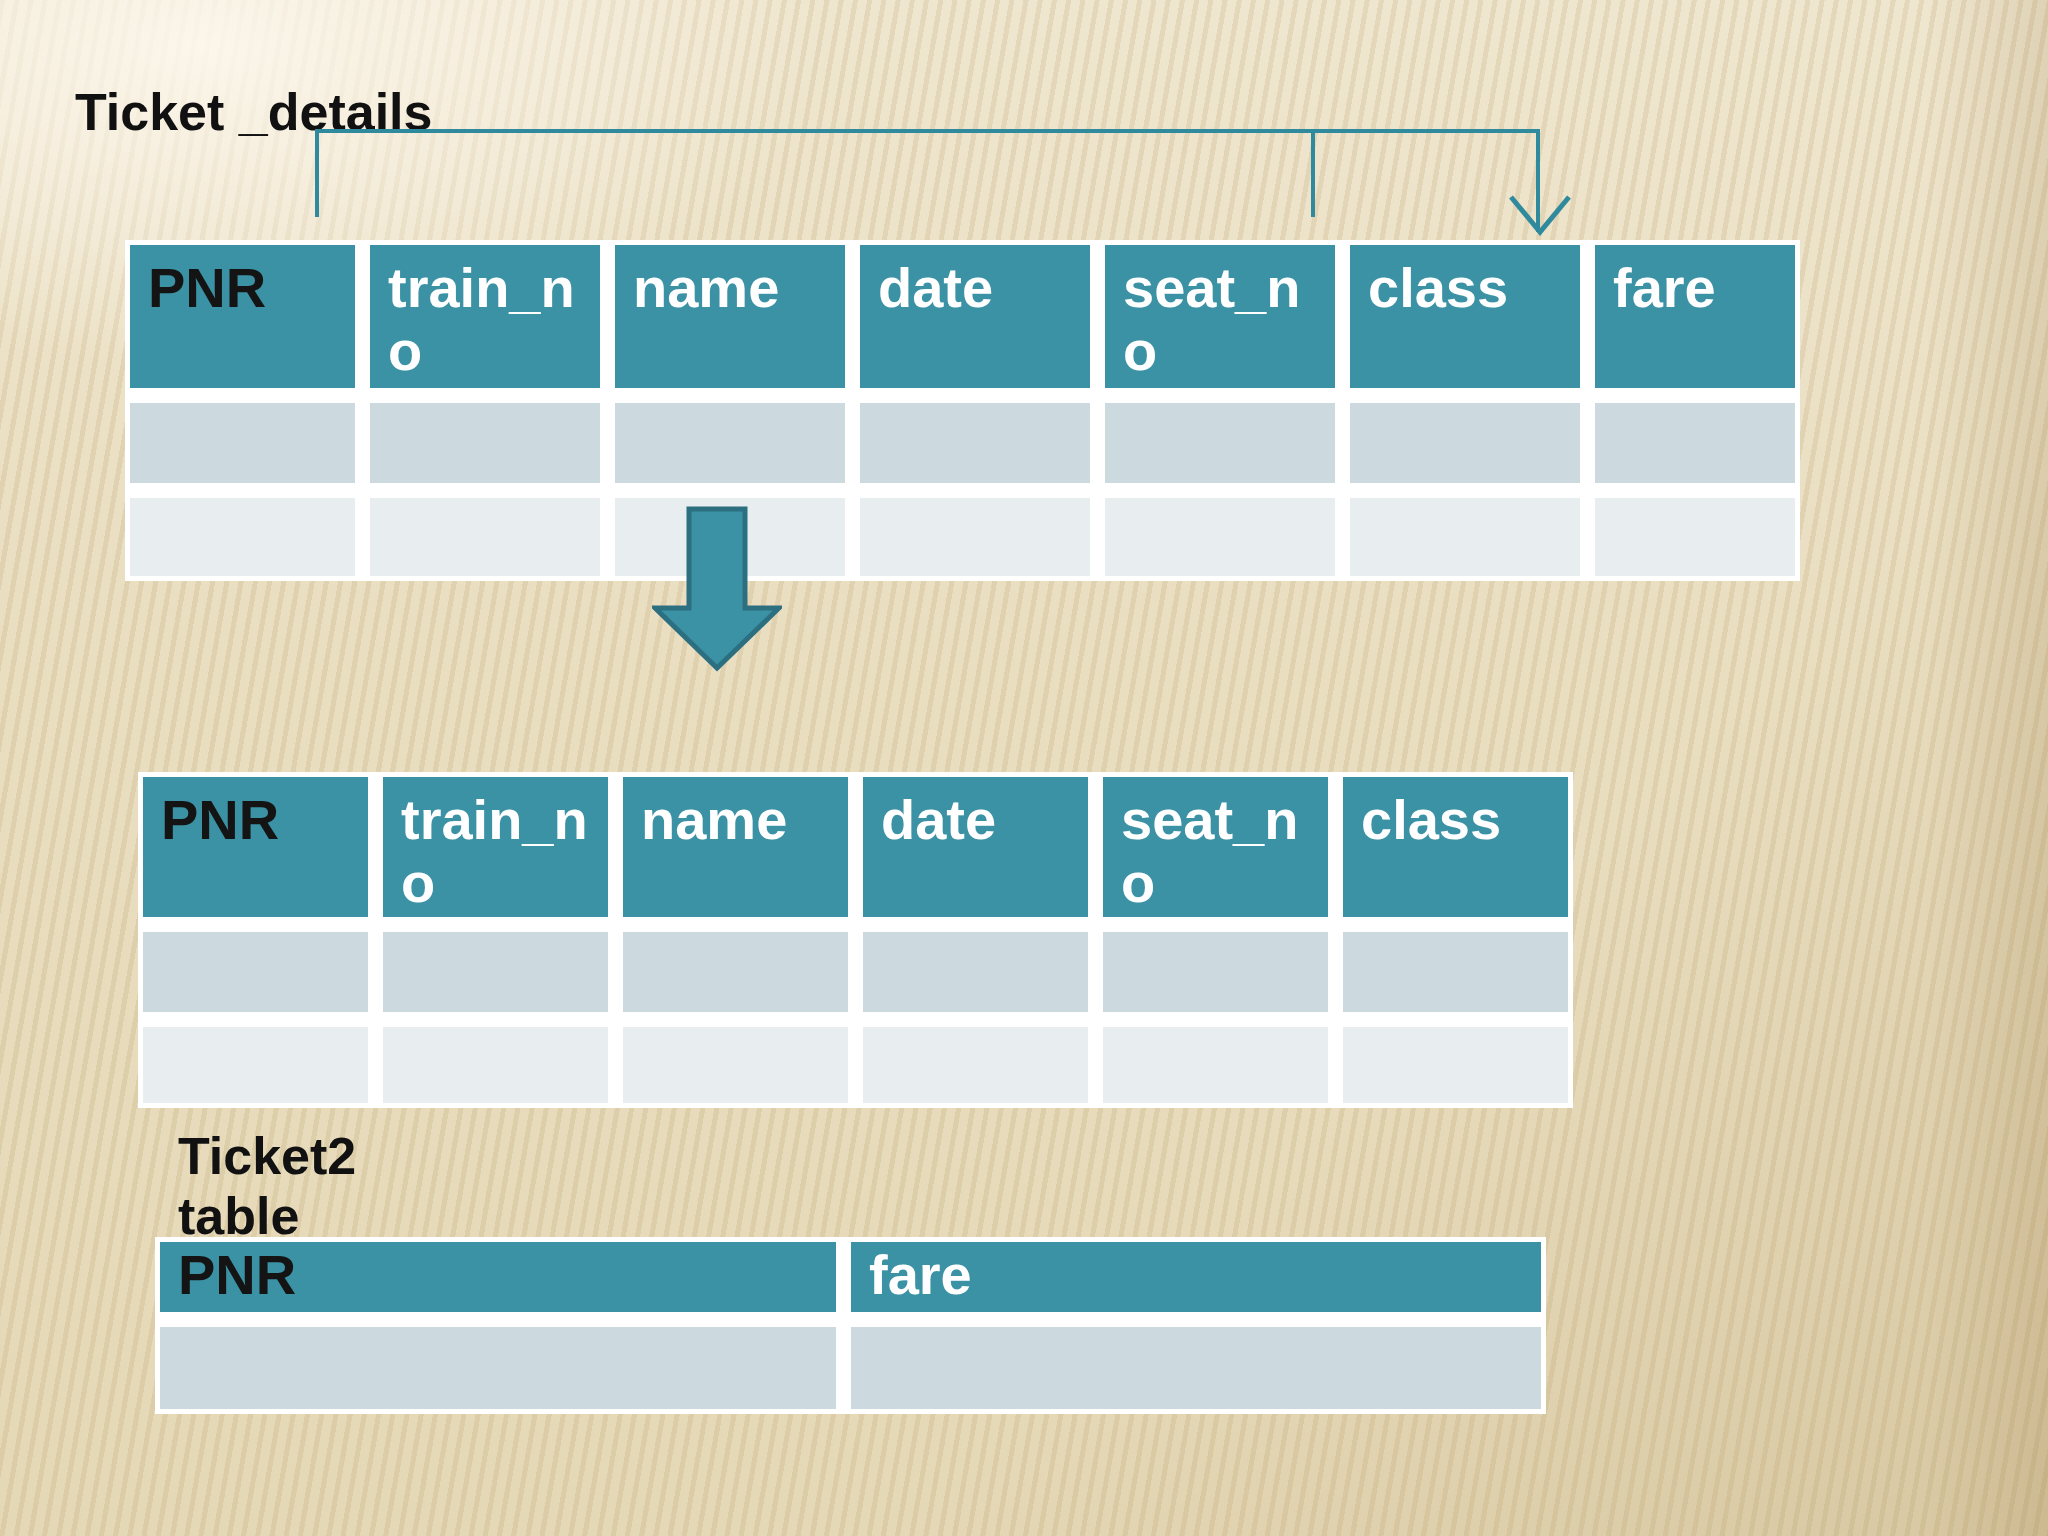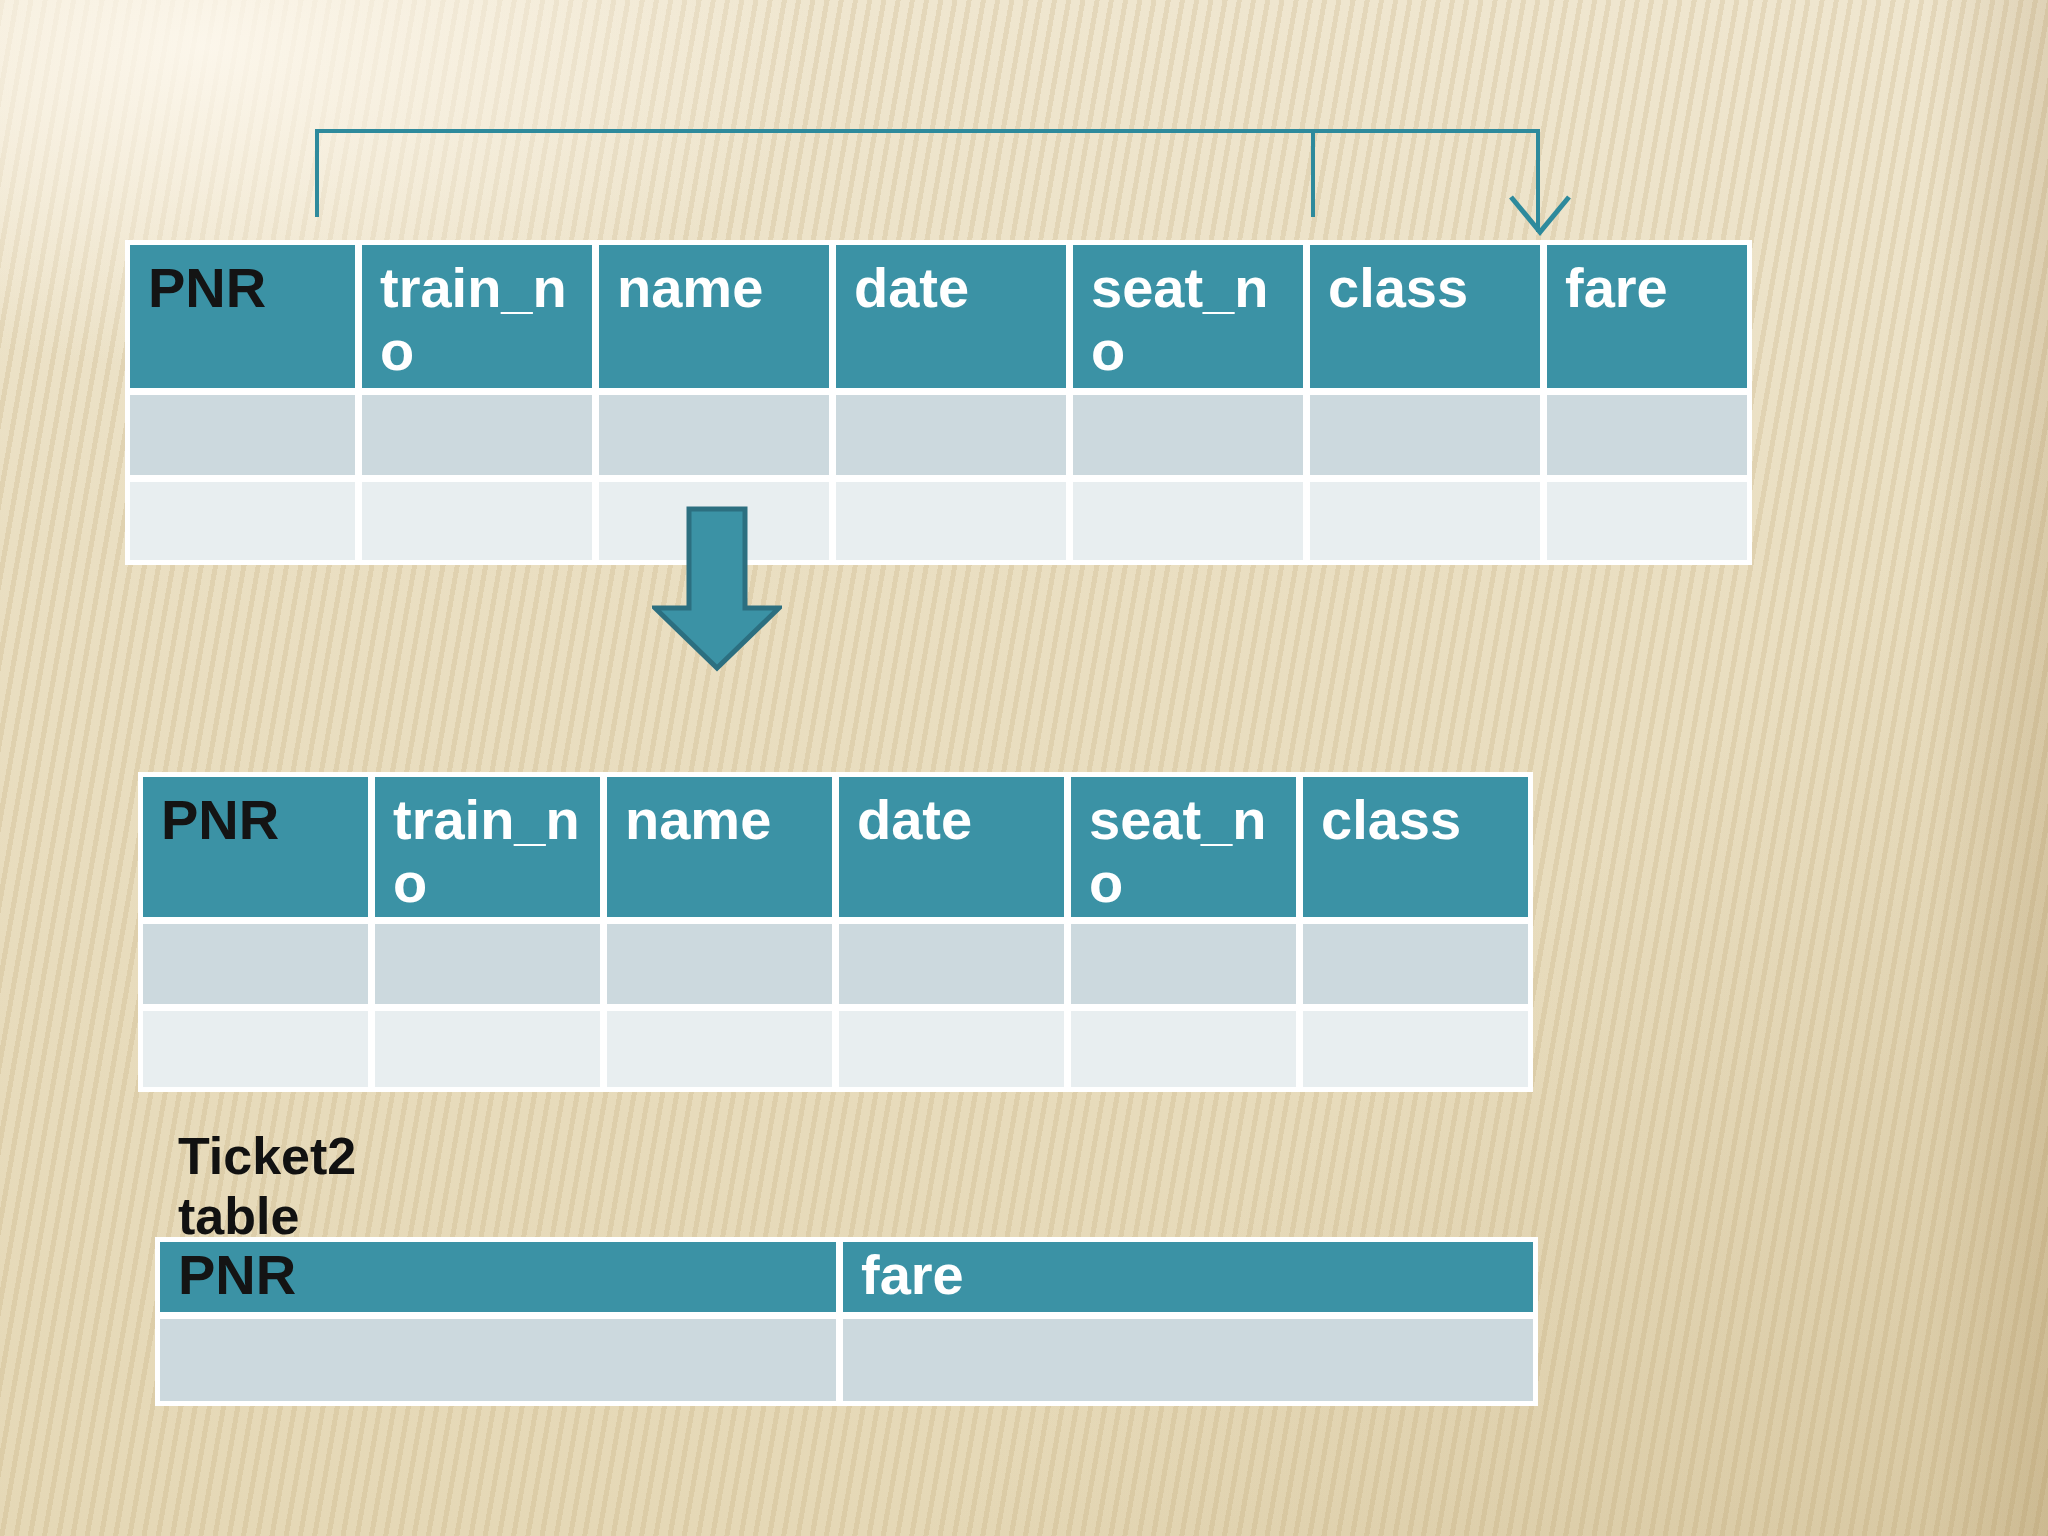--- a/index.html
+++ b/index.html
@@ -13,21 +13,21 @@
       linear-gradient(to right, rgba(236,225,198,0) 94%, rgba(150,120,70,0.18) 100%),
       repeating-linear-gradient(100deg, rgba(183,156,104,0.20) 0px, rgba(183,156,104,0.20) 5px, rgba(236,225,198,0) 5px, rgba(236,225,198,0) 14px),
       linear-gradient(to bottom, #efe6cf 0%, #eadfc2 35%, #e5d8b6 100%);
   }
   .lbl{
     position:absolute;color:#111;font-weight:bold;font-size:52px;line-height:1.16;
     white-space:pre-wrap;letter-spacing:0px;
   }
   .conn{position:absolute;background:var(--connector-teal,#2e8a9c);}
   .tbl{
-    position:absolute;display:grid;gap:7px;background:#ffffff;padding:5px;
+    position:absolute;display:grid;gap:15px;background:#ffffff;padding:5px;
     box-sizing:border-box;
   }
   .t1{left:125px;top:240px;grid-template-columns:225px 230px 230px 230px 230px 230px 200px;grid-template-rows:143px 80px 78px;}
   .t2{left:138px;top:772px;grid-template-columns:225px 225px 225px 225px 225px 225px;grid-template-rows:140px 80px 76px;}
   .t3{left:155px;top:1237px;grid-template-columns:676px 690px;grid-template-rows:70px 82px;z-index:2;}
   .th{
     background:var(--header-teal,#3b92a5);color:#ffffff;font-weight:bold;
     font-size:56px;line-height:1.12;padding:12px 14px 0 18px;
     white-space:pre-line;overflow:hidden;
   }
@@ -38,20 +38,21 @@
   .td.r2{background:var(--row-lighter,#e8eef0);}
   .arrow-svg{position:absolute;left:652px;top:506px;z-index:3;}
   .head-svg{position:absolute;left:1508px;top:194px;}
   .lbl2{z-index:5;}
 </style>
 </head>
 <body>
 
 <div class="slide">
 
+  <div class="lbl" style="left:75px;top:82px;">Ticket _details</div>
 
   <div class="conn" style="left:315px;top:129px;width:1225px;height:4px;"></div>
   <div class="conn" style="left:315px;top:129px;width:4px;height:88px;"></div>
   <div class="conn" style="left:1311px;top:129px;width:4px;height:88px;"></div>
   <div class="conn" style="left:1536px;top:129px;width:4px;height:103px;"></div>
   <svg class="head-svg" width="64" height="42" viewBox="0 0 64 42">
     <polyline points="3,3 32,38 61,3" style="fill:none;stroke:var(--connector-teal,#2e8a9c);stroke-width:5;"></polyline>
   </svg>
 
   <div class="tbl t1">

